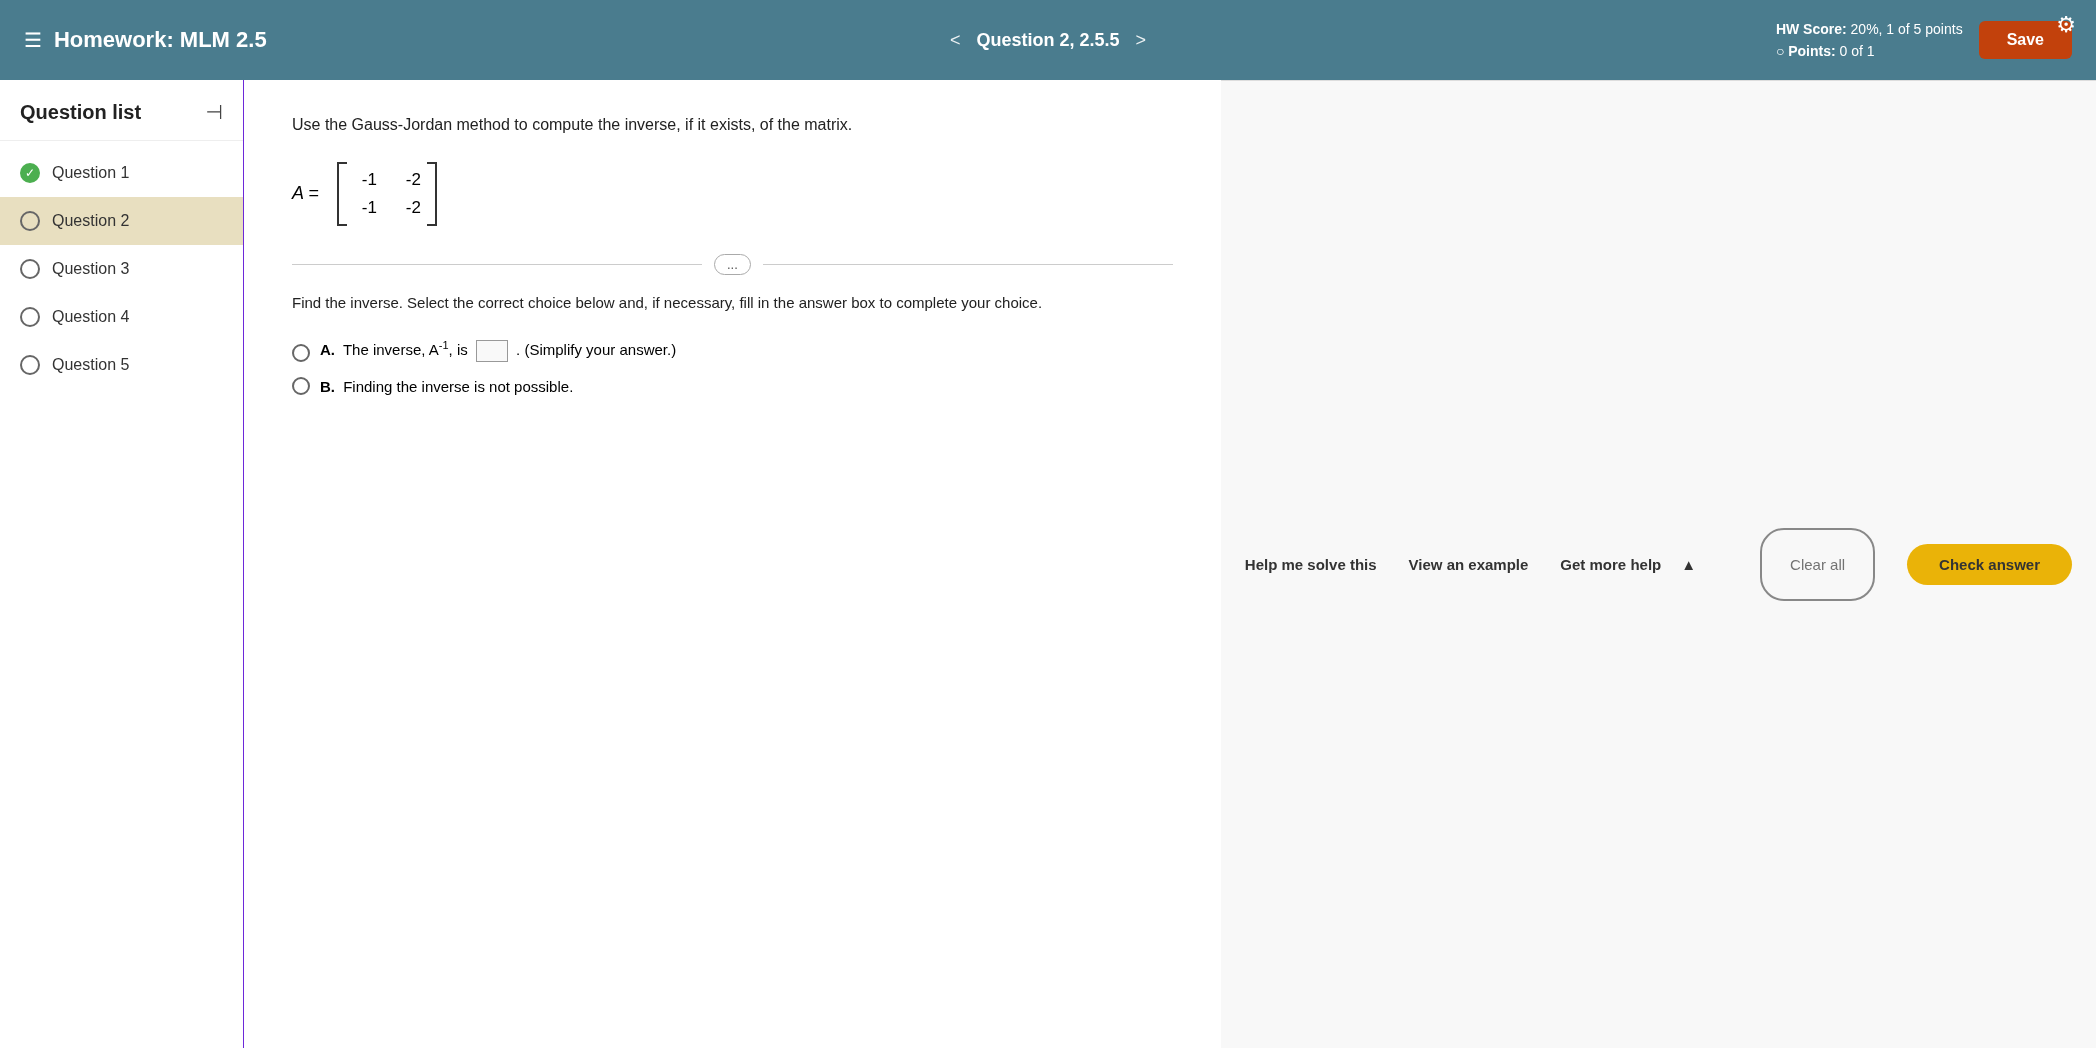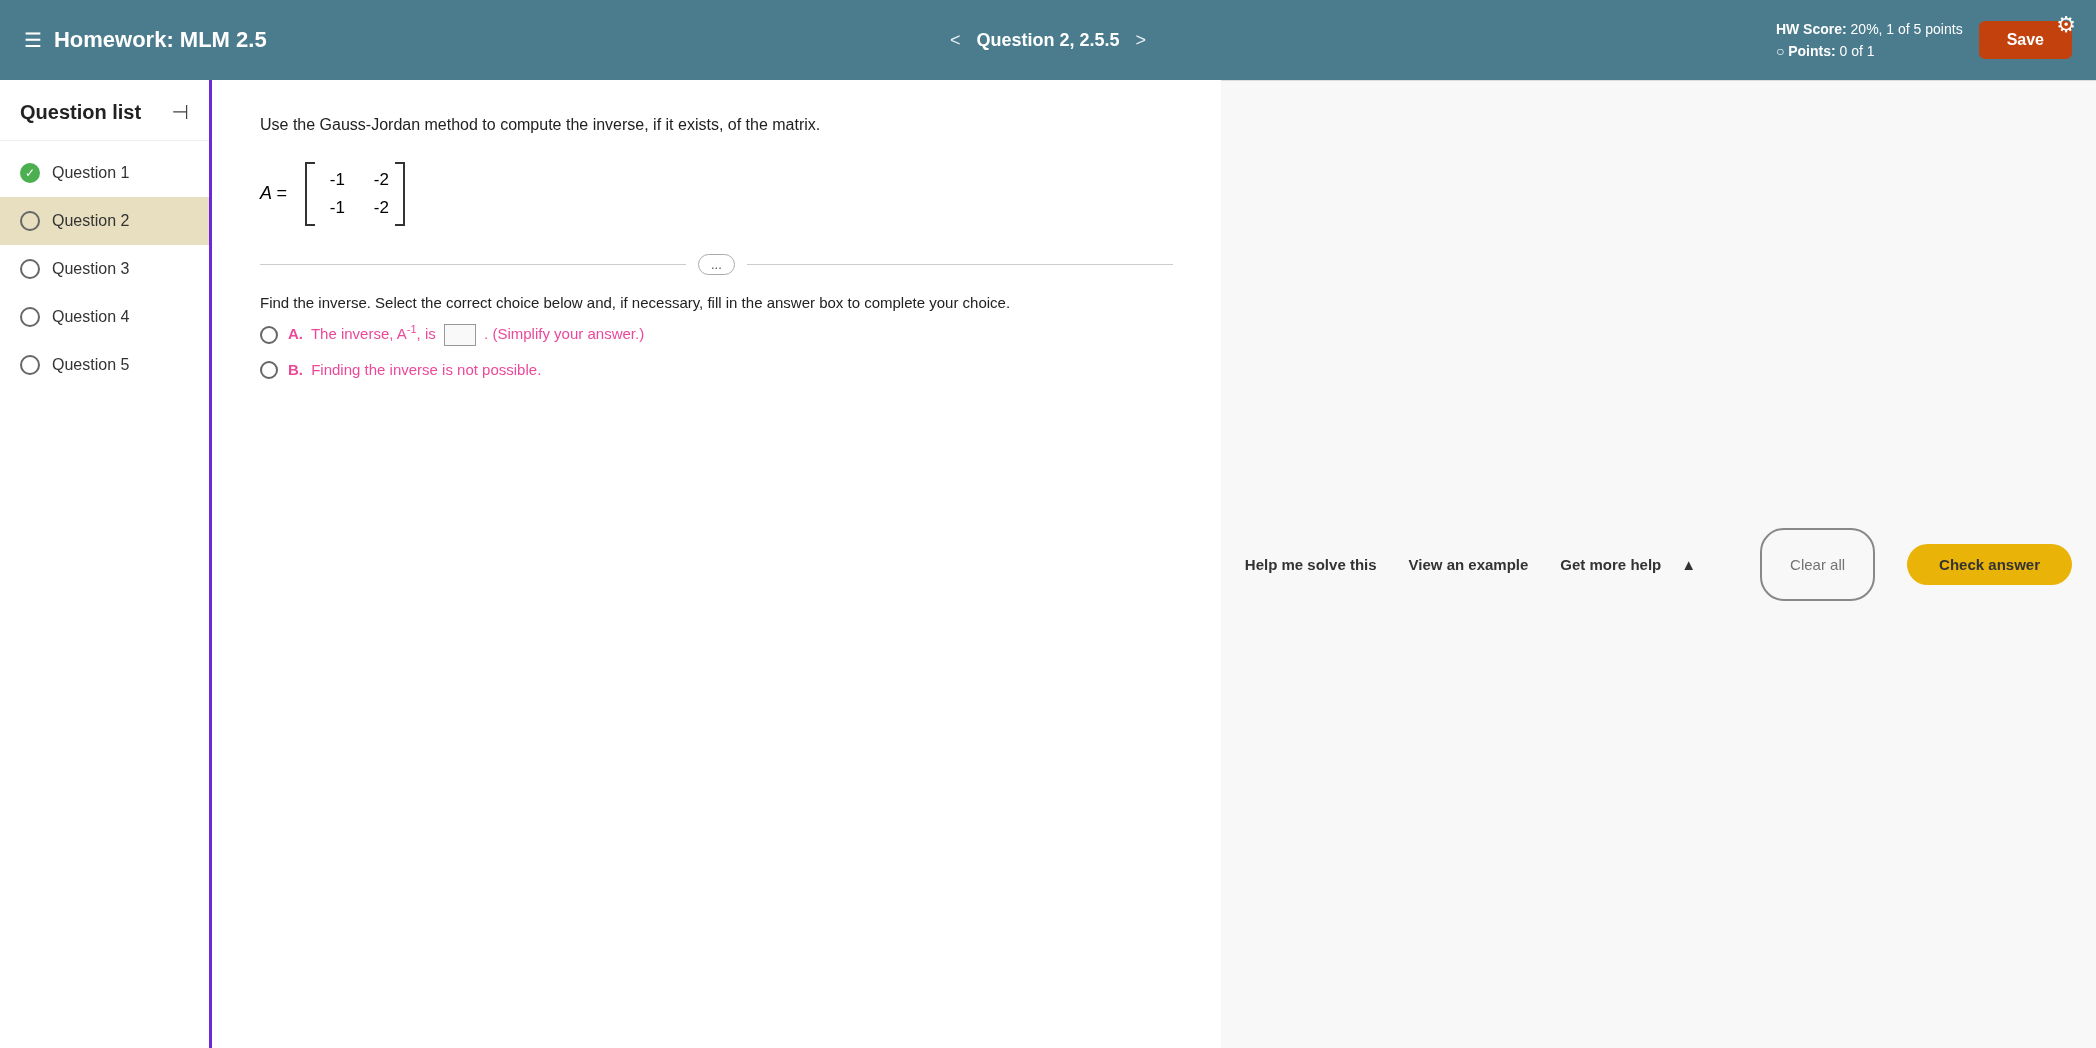--- a/index.html
+++ b/index.html
@@ -85,23 +85,23 @@
 
     
     .main-container {
       display: flex;
       height: calc(100vh - 80px);
       background: #f0f0f0;
     }
 
     
     .sidebar {
-      width: 212px;
+      width: 244px;
       background: white;
-      border-right: 3px solid #6d28d9;
+      border-right: 1px solid #6d28d9;
       display: flex;
       flex-direction: column;
       flex-shrink: 0;
     }
     .sidebar-header {
       display: flex;
       align-items: center;
       justify-content: space-between;
       padding: 20px 20px 16px 20px;
       border-bottom: 1px solid #eee;
@@ -224,35 +224,35 @@
       font-size: 12px;
       color: #555;
       cursor: pointer;
       margin: 0 auto;
       display: block;
       width: fit-content;
     }
     .find-inverse-text {
       font-size: 15px;
       color: #222;
-      margin-bottom: 8px;
+      margin-bottom: 24px;
       line-height: 1.6;
     }
     .choices {
       display: flex;
       flex-direction: column;
       gap: 14px;
       margin-top: 8px;
     }
     .choice-item {
       display: flex;
-      align-items: center;
+      align-items: flex-end;
       gap: 10px;
       font-size: 15px;
-      color: #ec4899;
+      color: #000000;
       cursor: pointer;
     }
     .radio-circle {
       width: 18px;
       height: 18px;
       border-radius: 50%;
       border: 2px solid #666;
       flex-shrink: 0;
       margin-top: 1px;
     }

